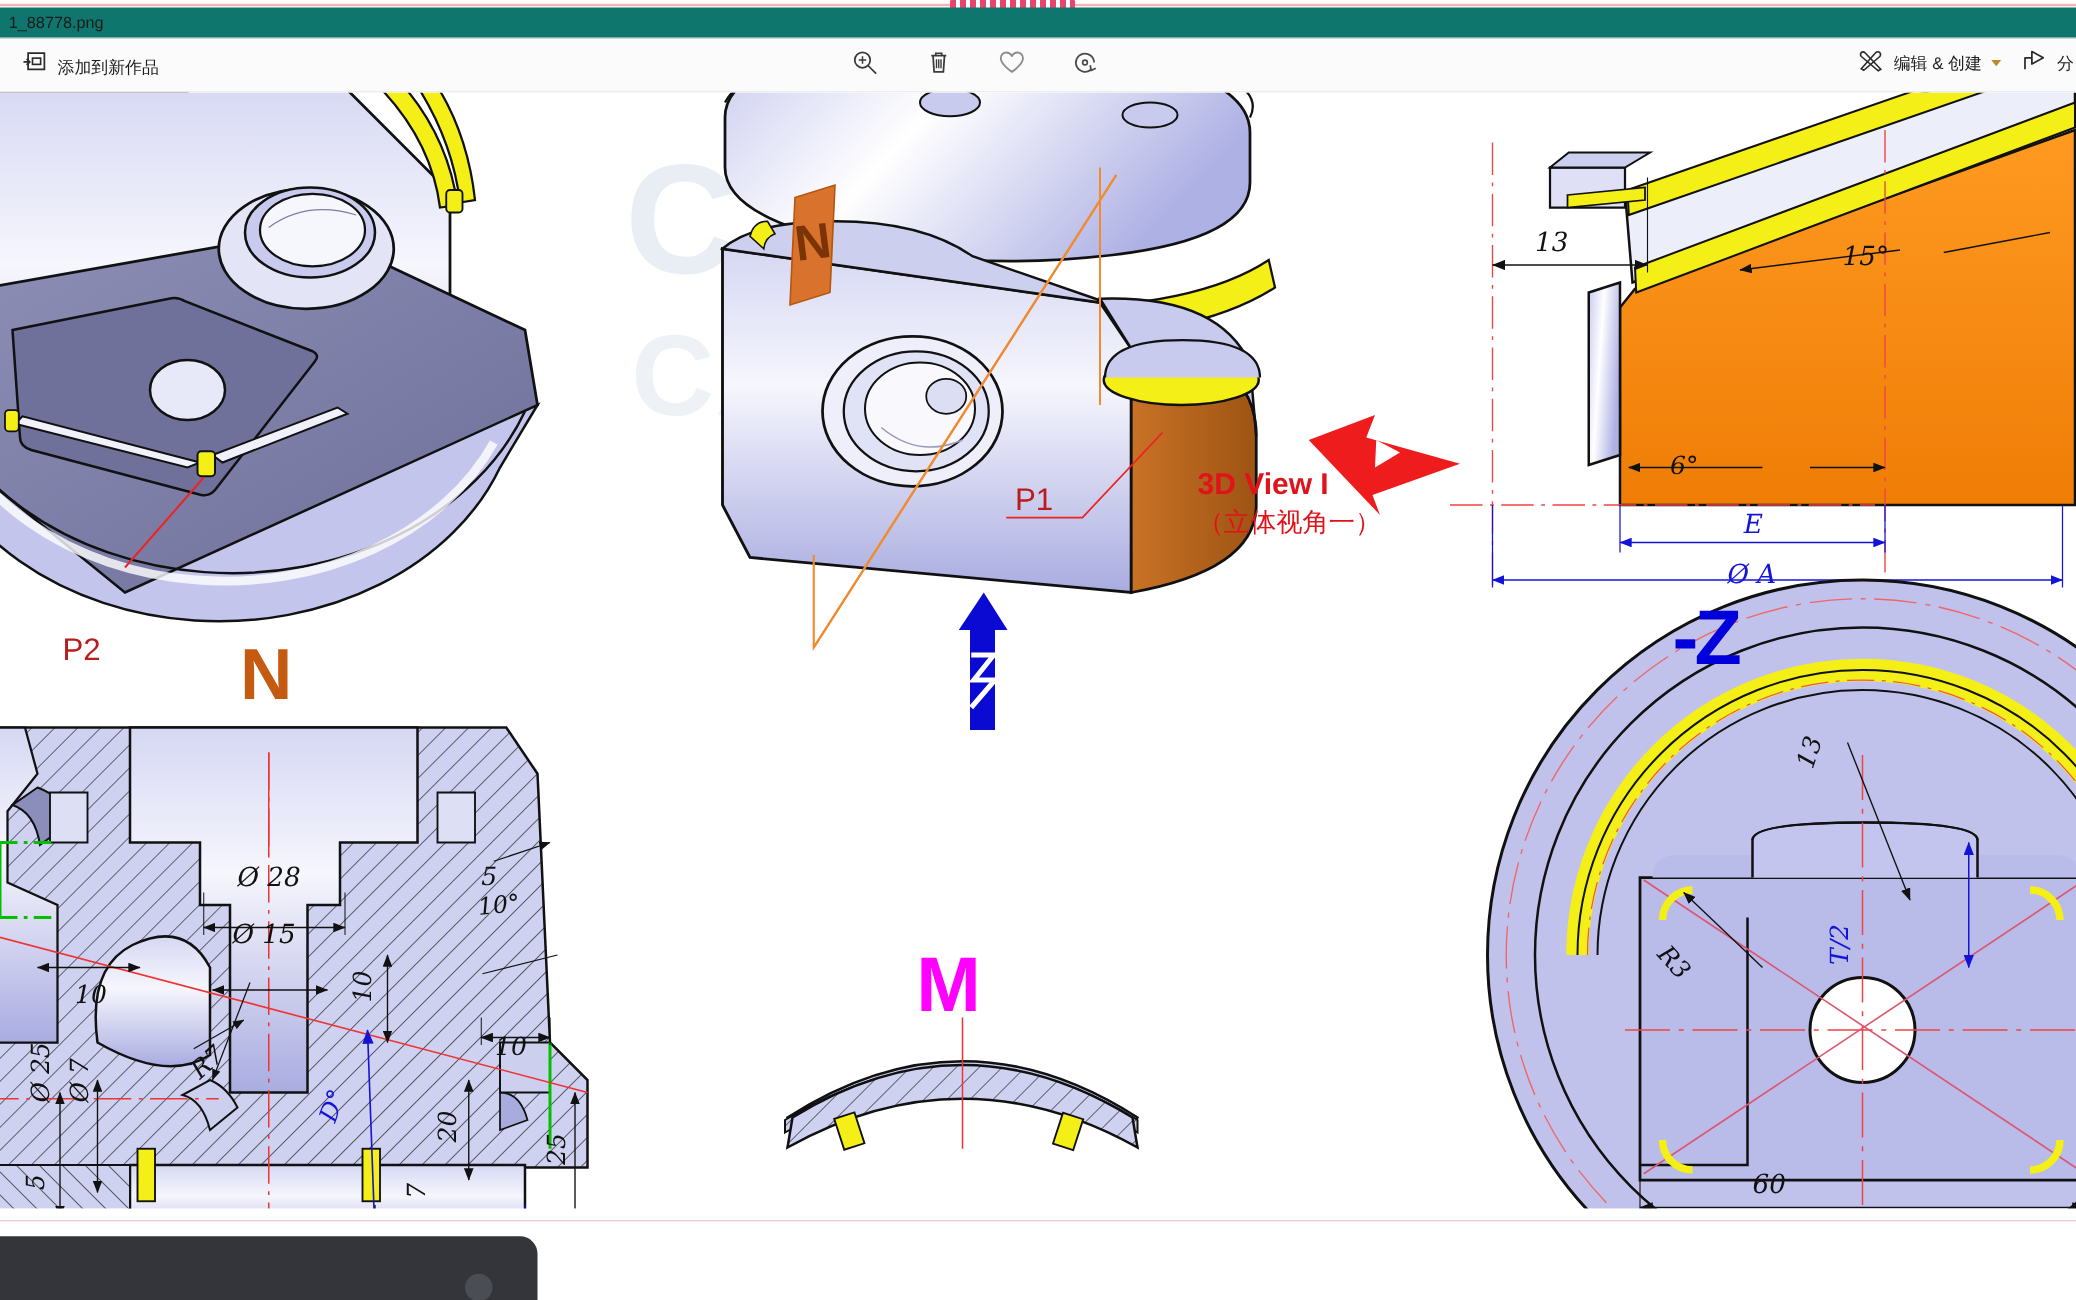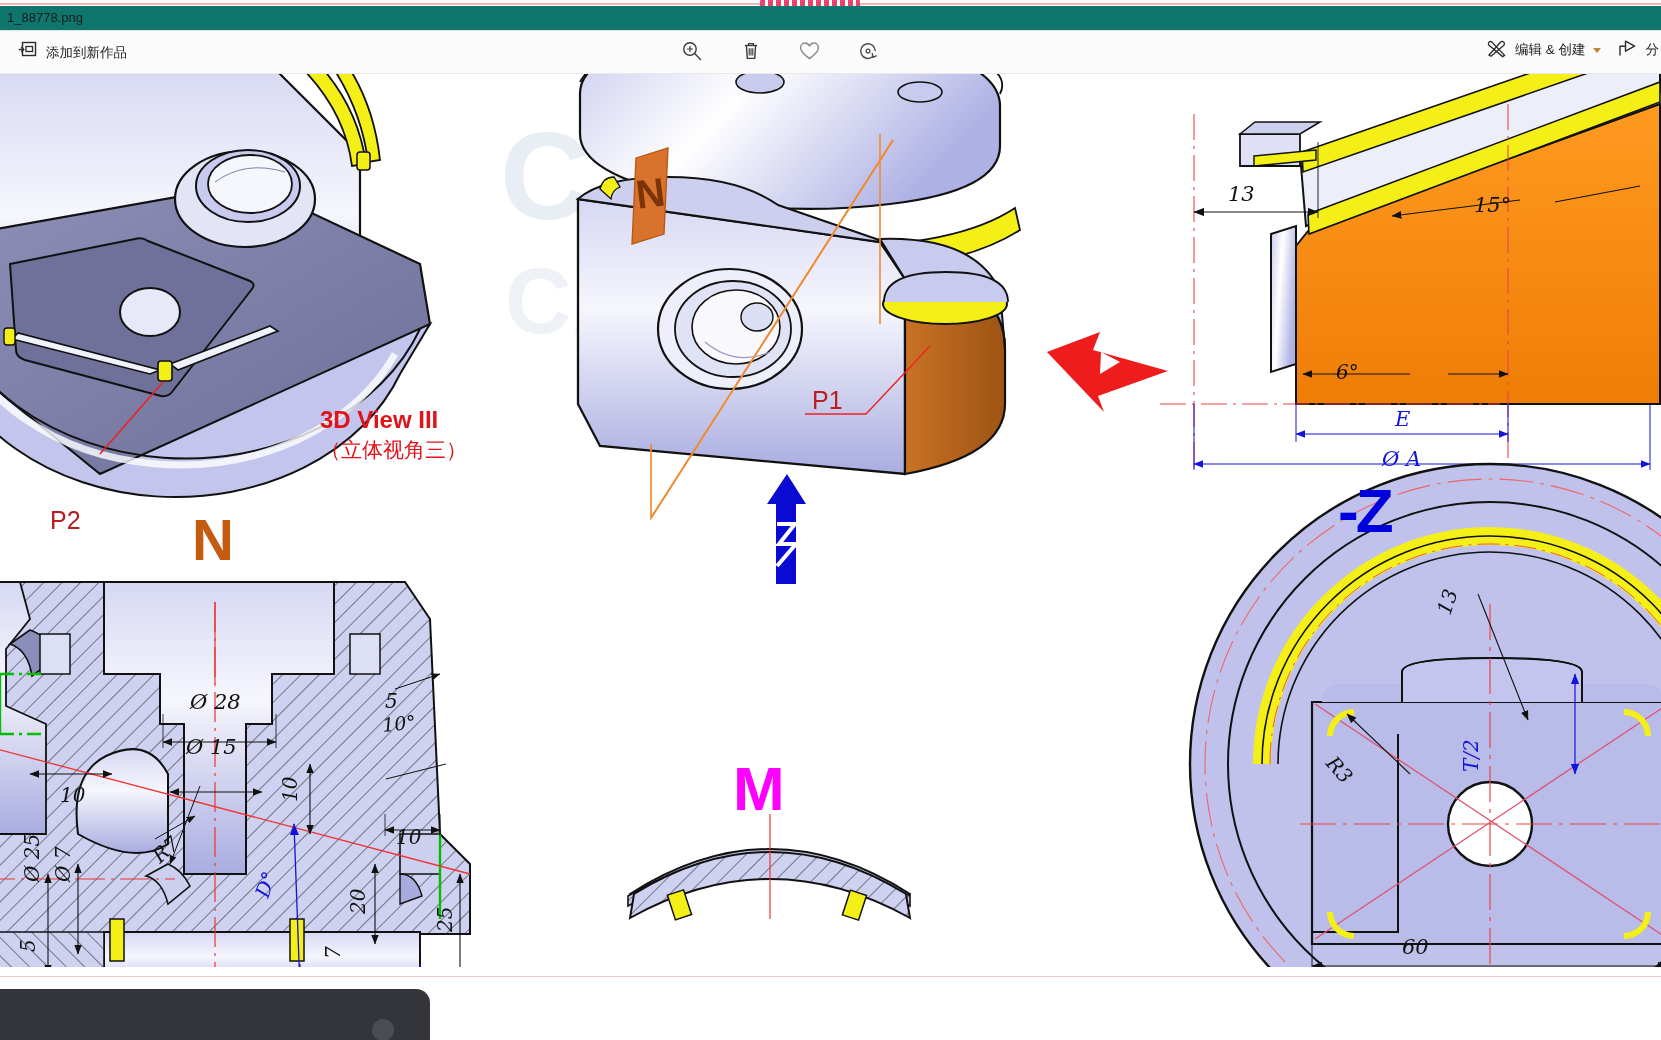--- a/index.html
+++ b/index.html
@@ -445,26 +445,26 @@
         <text x="122" y="955" font-size="19" transform="rotate(-90 122 955)">7</text>
         <text x="410" y="955" font-size="19" fill="#1414d8" transform="rotate(-90 410 955)">T</text>
 
         <text x="1450" y="542" font-size="20" transform="rotate(-72 1450 542)">13</text>
         <text x="1325" y="690" font-size="20" transform="rotate(48 1325 690)">R3</text>
         <text x="1478" y="698" font-size="20" fill="#1414d8" transform="rotate(-90 1478 698)">T/2</text>
         <text x="1402" y="880" font-size="21">60</text>
       </g>
     </svg>
 
-    <div class="vtitle" style="left:320px; top:332px;">
-      <span>3D View III</span>
-      <span class="cn">（立体视角三）</span>
+    <div class="plabel" style="left:50px; top:432px;">P2</div>
+
+    <div class="vtitle" style="left:958px; top:300px;">
+      <span>3D View I</span>
+      <span class="cn">（立体视角一）</span>
     </div>
-    <div class="plabel" style="left:50px; top:432px;">P2</div>
-
     <div class="plabel" style="left:812px; top:312px;">P1</div>
 
     <div class="axis-letter" style="left:192px; top:437px; font-size:58px; color:#c55a11;">N</div>
     <div class="axis-letter" style="left:733px; top:684px; font-size:62px; color:#ff00ff;">M</div>
     <div class="axis-letter" style="left:1338px; top:406px; font-size:62px; color:#0000dd; letter-spacing:-3px;">-Z</div>
   </div>
 
   <div id="taskbar">
     <div class="line"></div>
     <div class="bar">

